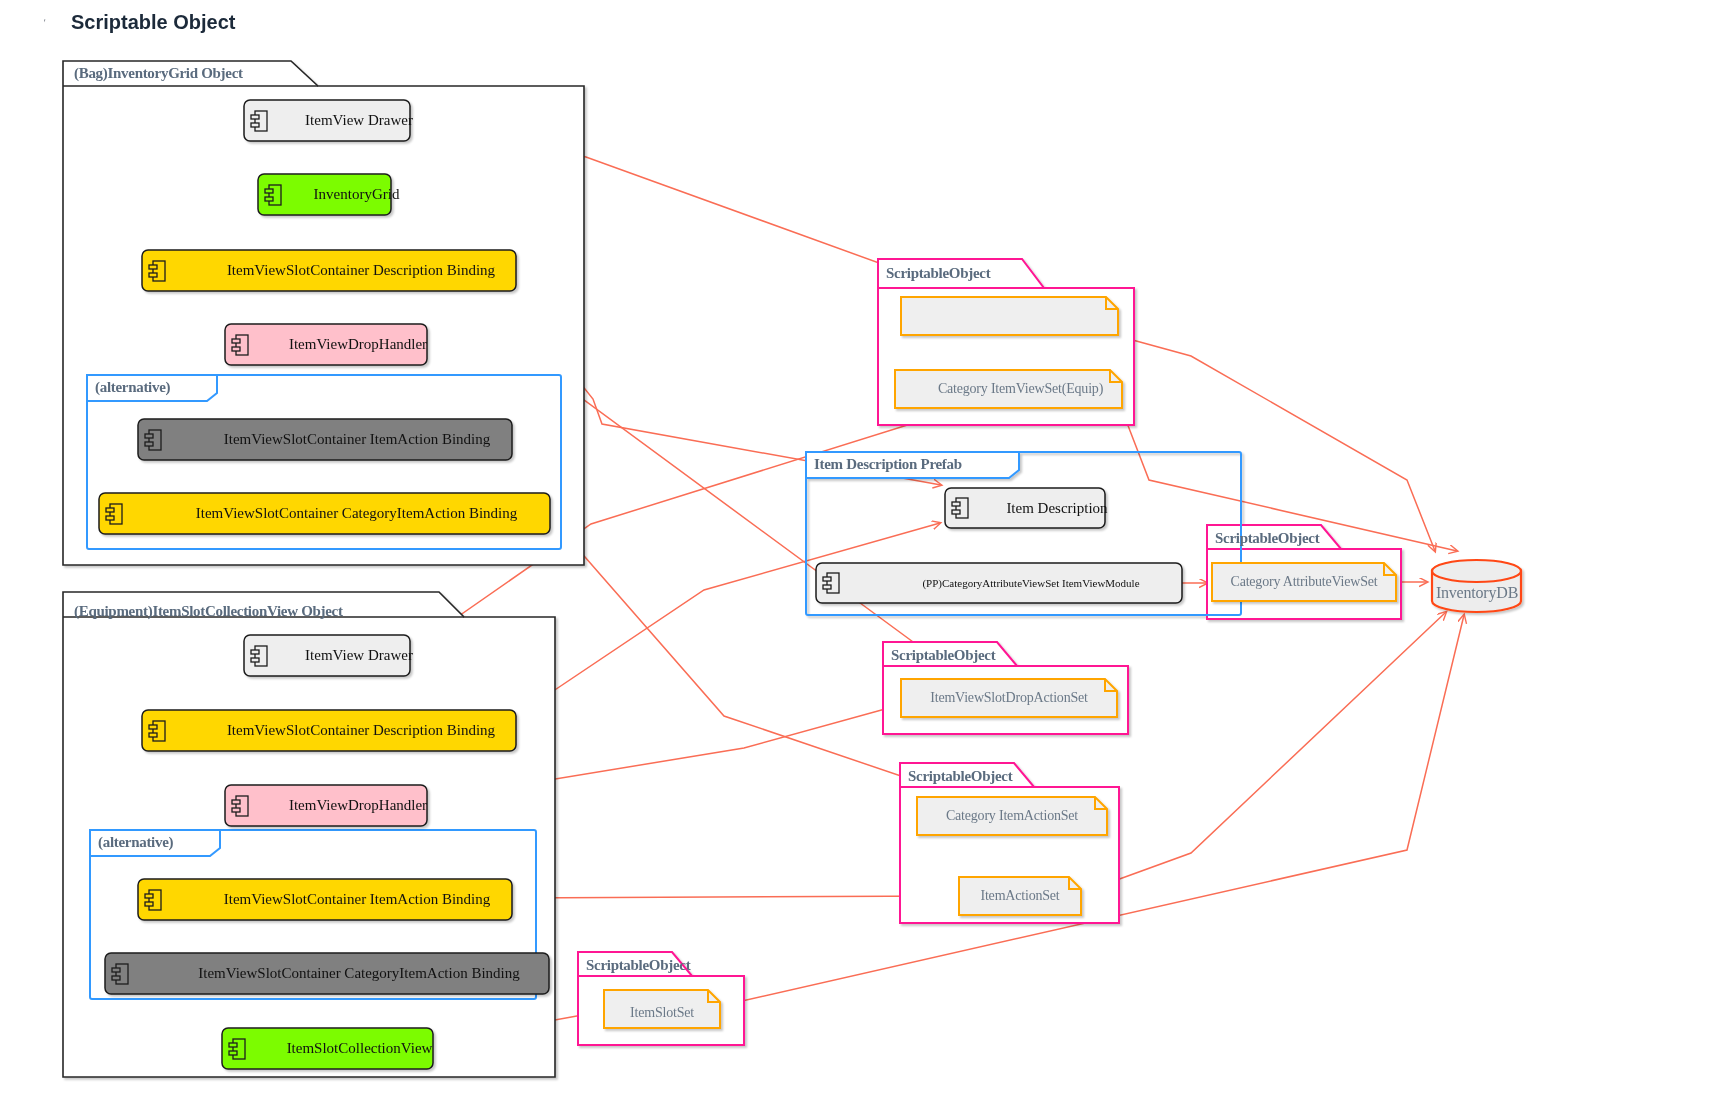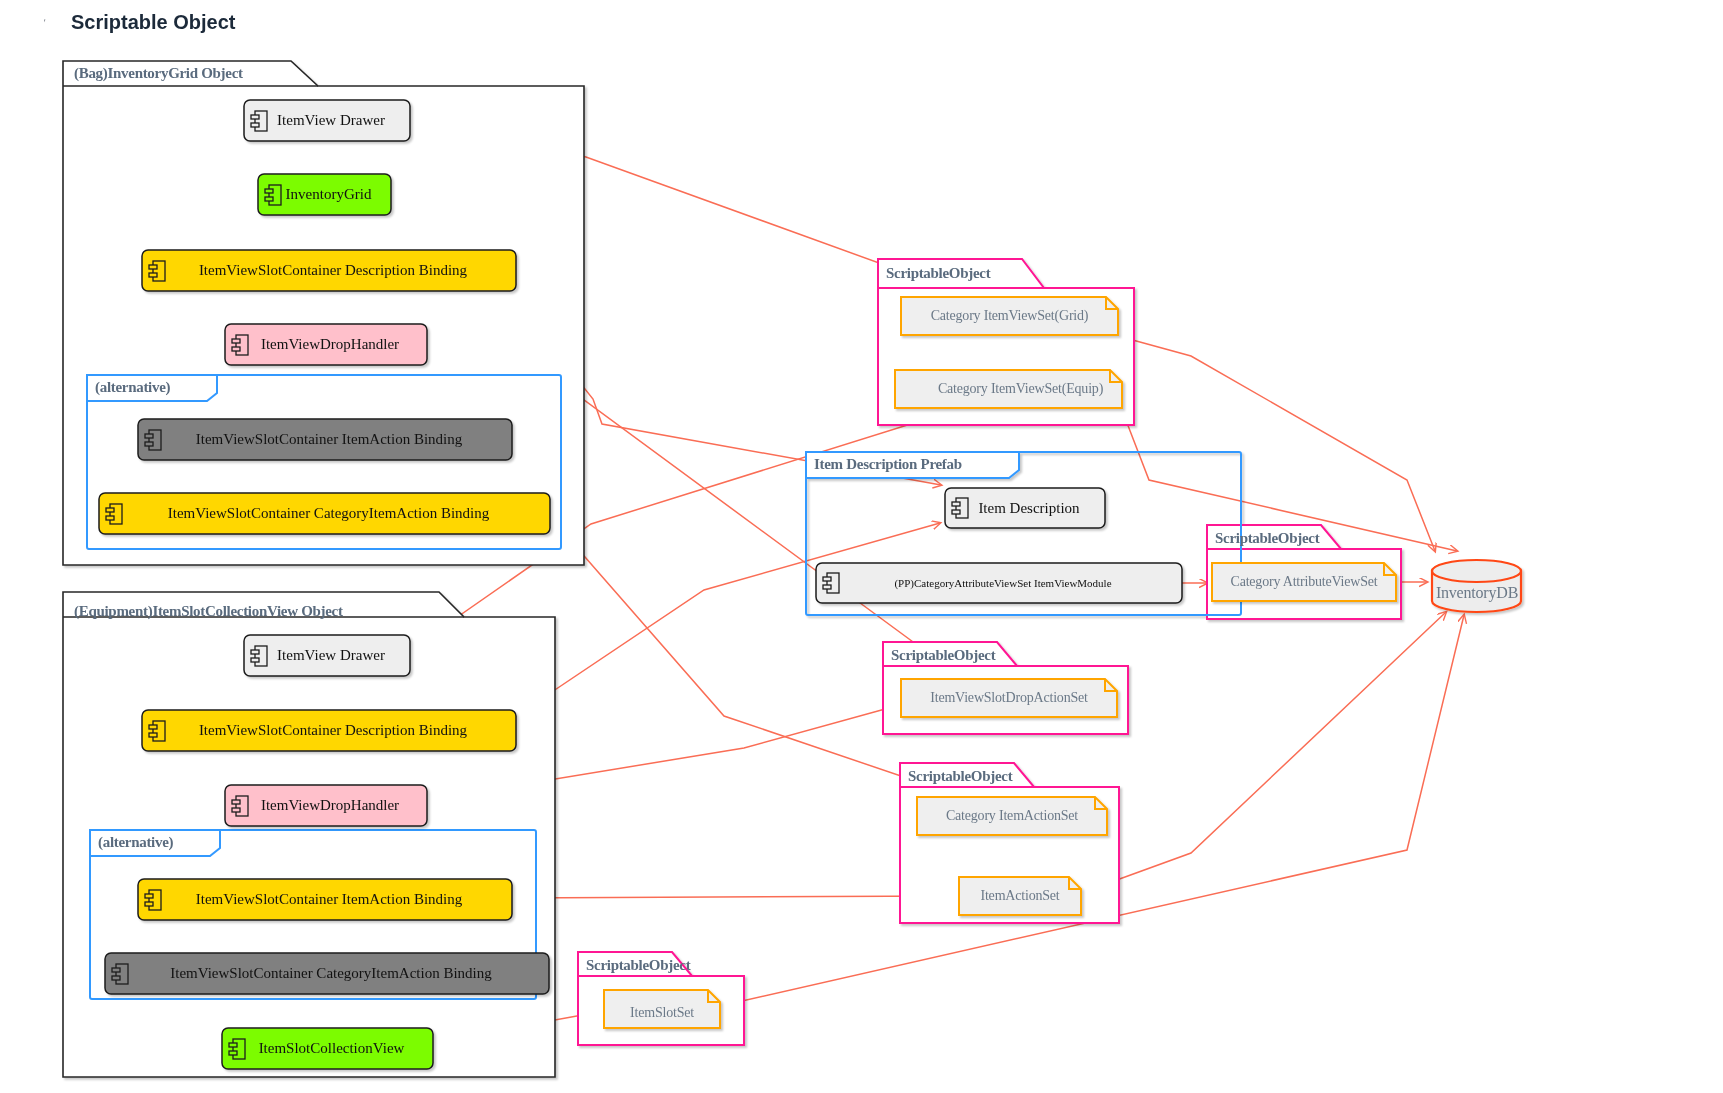--- a/index.html
+++ b/index.html
@@ -5,21 +5,21 @@
   html,body{margin:0;padding:0;background:#fff;}
   #canvas{
     position:relative;width:1723px;height:1093px;background:#ffffff;
     font-family:"DejaVu Sans","Liberation Sans",sans-serif;overflow:hidden;margin-left:44px;
   }
   #diagram-svg{position:absolute;left:0;top:0;}
   .lbl{
     position:absolute;white-space:nowrap;display:flex;align-items:center;
     justify-content:center;font-size:15px;color:#111;pointer-events:none;font-family:Liberation Serif, serif;
   }
-  .comp{padding-left:4px;}
+  .comp{padding-left:32px;}
   .file-lbl{font-size:14px;color:#6b7988;letter-spacing:-0.2px;}
   .pkg-title{
     justify-content:flex-start;font-weight:bold;color:#5a6b7e;
     font-size:15px;letter-spacing:-0.3px;
   }
   .doc-title{
     justify-content:flex-start;font-weight:bold;color:#1c2a3a;
     font-size:20px;font-family:"Liberation Sans",sans-serif;
   }
   .caret{position:absolute;color:#8a8f98;font-size:13px;}
@@ -161,21 +161,20 @@
 <div class="lbl pkg-title" style="left:30px;top:600px;width:380px;height:23px">(Equipment)ItemSlotCollectionView Object</div>
 <div class="lbl comp" style="left:200px;top:635px;width:166px;height:41px">ItemView Drawer</div>
 <div class="lbl comp" style="left:98px;top:710px;width:374px;height:41px">ItemViewSlotContainer Description Binding</div>
 <div class="lbl comp" style="left:181px;top:785px;width:202px;height:41px">ItemViewDropHandler</div>
 <div class="lbl pkg-title" style="left:54px;top:832px;width:115px;height:21px">(alternative)</div>
 <div class="lbl comp" style="left:94px;top:879px;width:374px;height:41px">ItemViewSlotContainer ItemAction Binding</div>
 <div class="lbl comp" style="left:61px;top:953px;width:444px;height:41px">ItemViewSlotContainer CategoryItemAction Binding</div>
 <div class="lbl comp" style="left:178px;top:1028px;width:211px;height:41px">ItemSlotCollectionView</div>
 
 <div class="lbl pkg-title" style="left:842px;top:261px;width:150px;height:24px">ScriptableObject</div>
-<div class="lbl file-lbl" style="left:857px;top:297px;width:217px;height:38px">Category ItemViewSet(Grid)</div>
 <div class="lbl file-lbl" style="left:851px;top:370px;width:251px;height:38px">Category ItemViewSet(Equip)</div>
 
 <div class="lbl pkg-title" style="left:770px;top:454px;width:210px;height:21px">Item Description Prefab</div>
 <div class="lbl comp" style="left:901px;top:488px;width:160px;height:40px">Item Description</div>
 <div class="lbl comp" style="left:772px;top:563px;width:366px;height:40px;font-size:11px">(PP)CategoryAttributeViewSet ItemViewModule</div>
 
 <div class="lbl pkg-title" style="left:1171px;top:527px;width:130px;height:22px">ScriptableObject</div>
 <div class="lbl file-lbl" style="left:1168px;top:563px;width:184px;height:38px">Category AttributeViewSet</div>
 
 <div class="lbl pkg-title" style="left:847px;top:644px;width:130px;height:22px">ScriptableObject</div>

